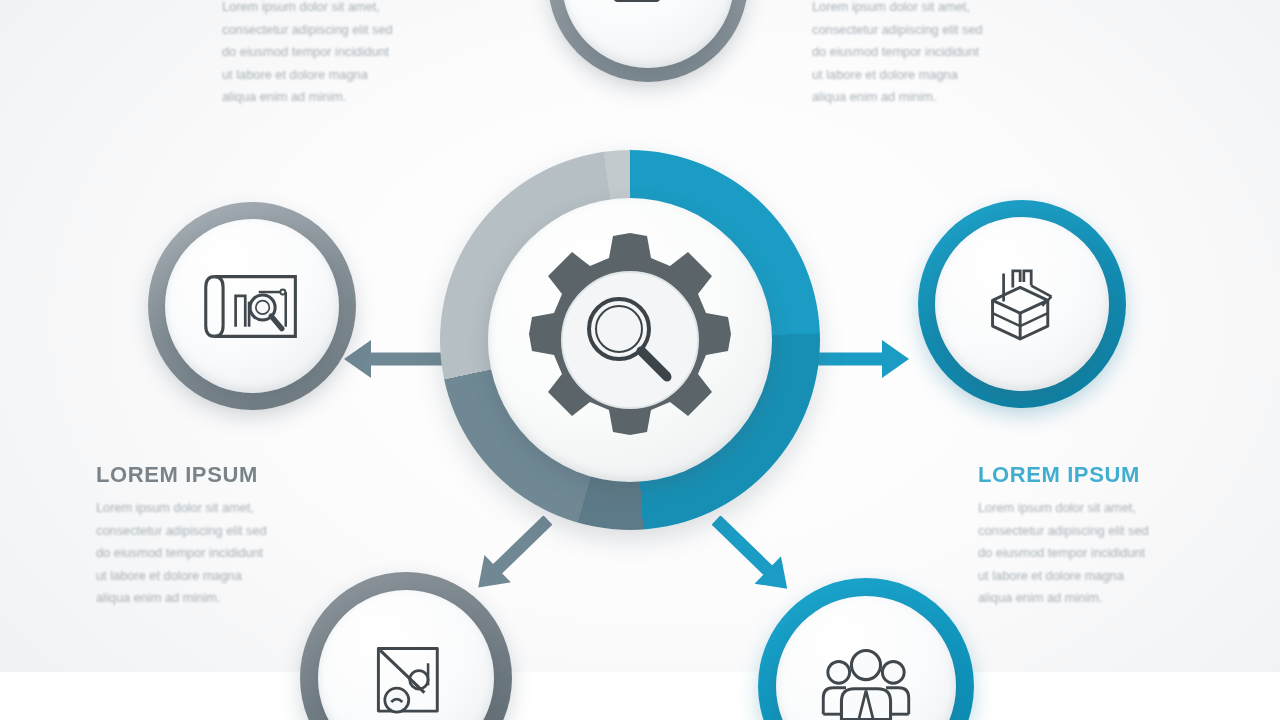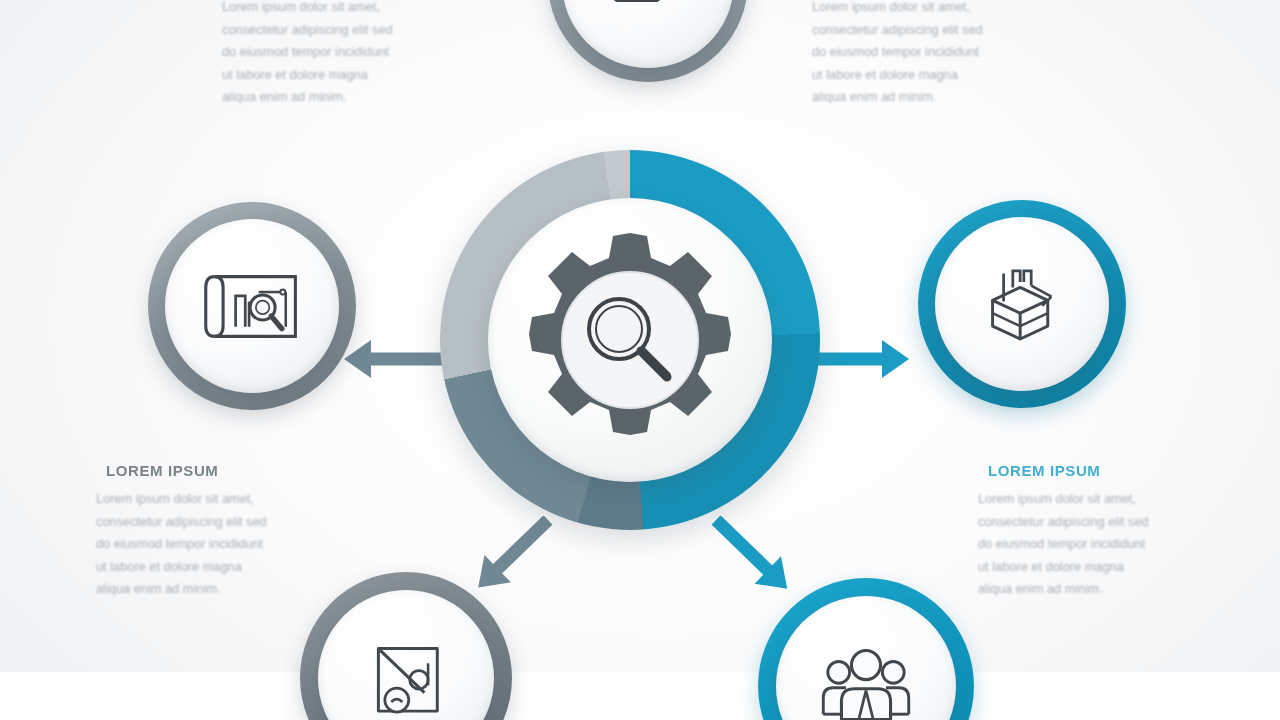--- a/index.html
+++ b/index.html
@@ -15,28 +15,27 @@
     position: relative;
     width: 1280px;
     height: 672px;
     background:
       radial-gradient(ellipse 900px 620px at 52% 48%, #ffffff 0%, #fcfcfd 45%, #f4f5f6 78%, #eef0f1 100%);
   }
 
   
   .txt-block { position: absolute; width: 260px; }
   .txt-heading {
-    font-size: 15px;
+    font-size: 22px;
     font-weight: 700;
     letter-spacing: 0.6px;
     color: #6f7a80;
     margin-bottom: 9px;
     filter: blur(0.75px);
     opacity: 0.92;
-    margin-left: 10px;
   }
   .txt-heading.accent { color: #33a8cc; }
   .txt-line {
     font-size: 12.8px;
     line-height: 22.6px;
     color: #9ba6ad;
     filter: blur(0.85px);
     opacity: 0.88;
     white-space: nowrap;
   }

